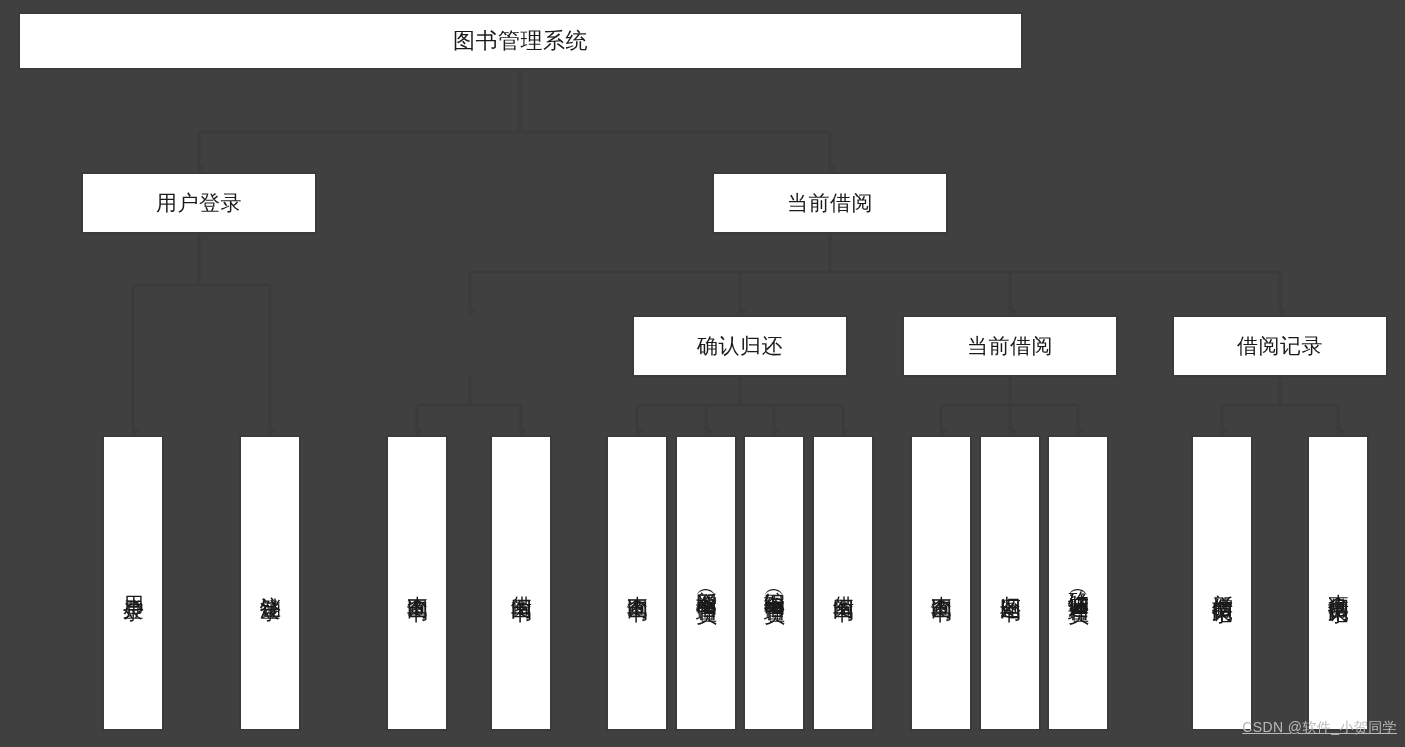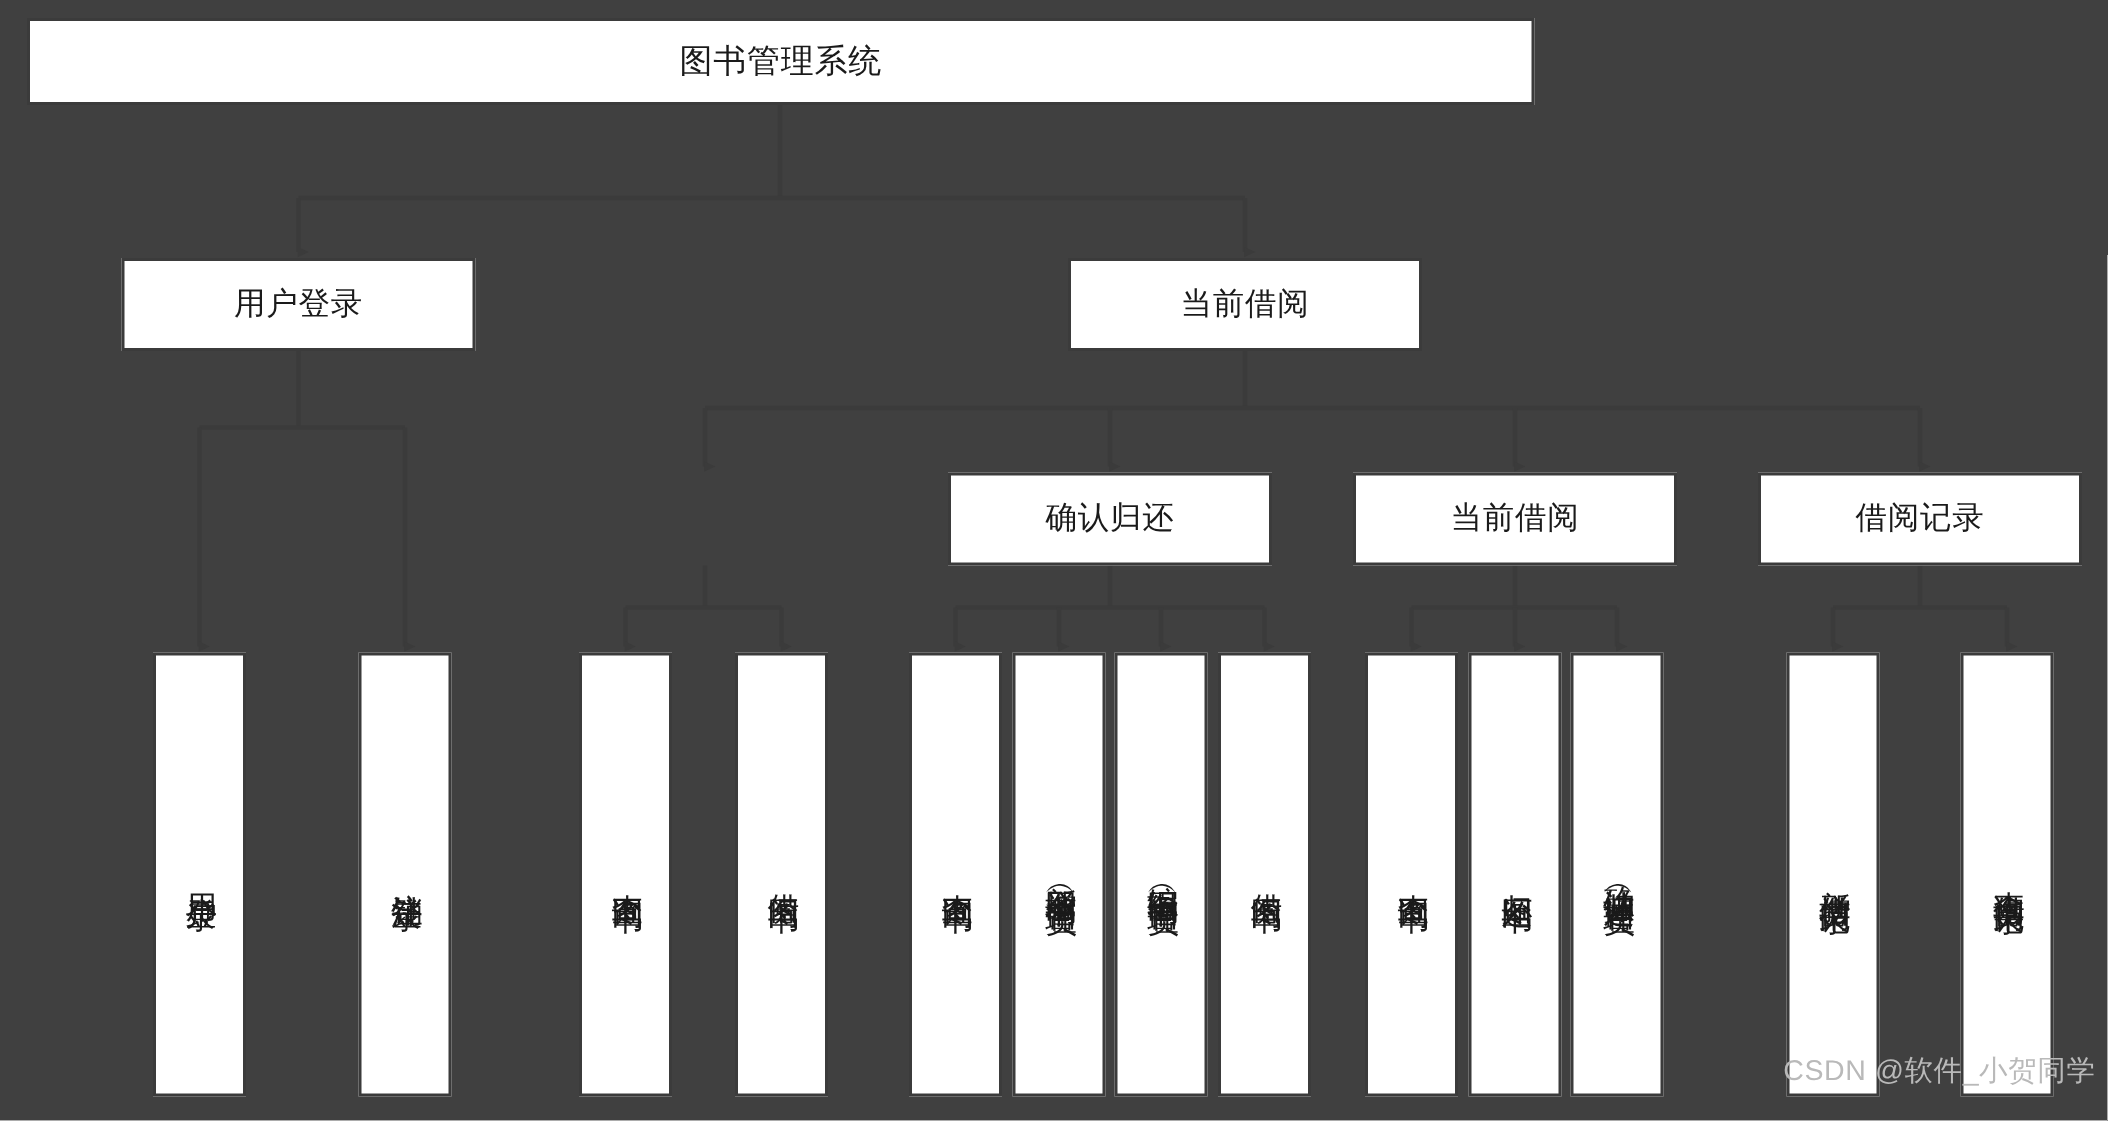--- a/index.html
+++ b/index.html
@@ -56,25 +56,26 @@
     line-height: 1.18;
     letter-spacing: 2px;
     max-height: 266px;
   }
   .node.root .lbl {
     font-size: 22px;
   }
   .watermark {
     position: absolute;
     right: 8px;
-    bottom: 20px;
-    font-size: 19px;
+    bottom: 10px;
+    font-size: 14px;
     color: #b9b9b9;
     letter-spacing: 0.4px;
     white-space: nowrap;
+    text-decoration: underline;
   }
 </style>
 </head>
 <body>
 
 <div id="canvas">
 
   <svg id="edges" viewBox="0 0 1405 747" width="1405" height="747" xmlns="http://www.w3.org/2000/svg">
     <defs>
       <marker id="arrow" viewBox="0 0 12 12" refX="5.5" refY="11" markerWidth="7.5" markerHeight="11" orient="auto-start-reverse" markerUnits="userSpaceOnUse">

